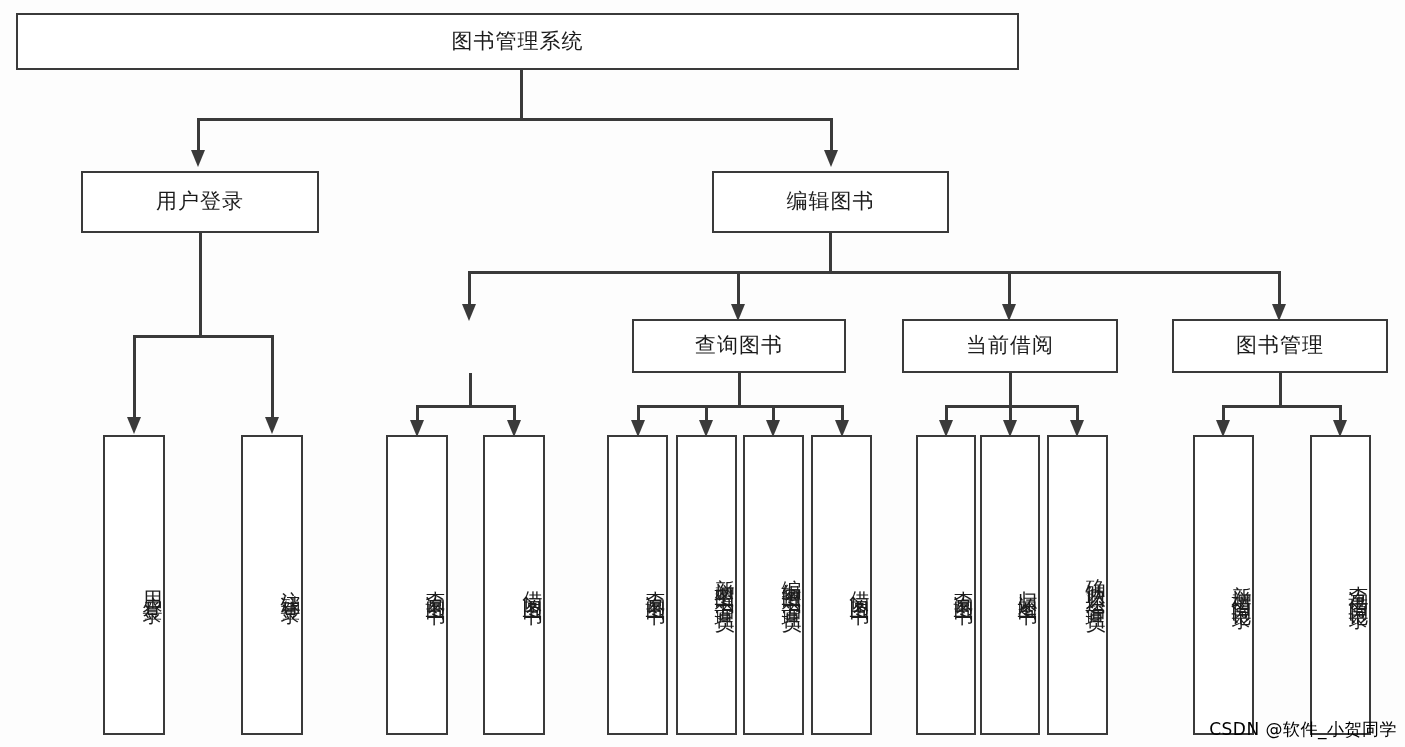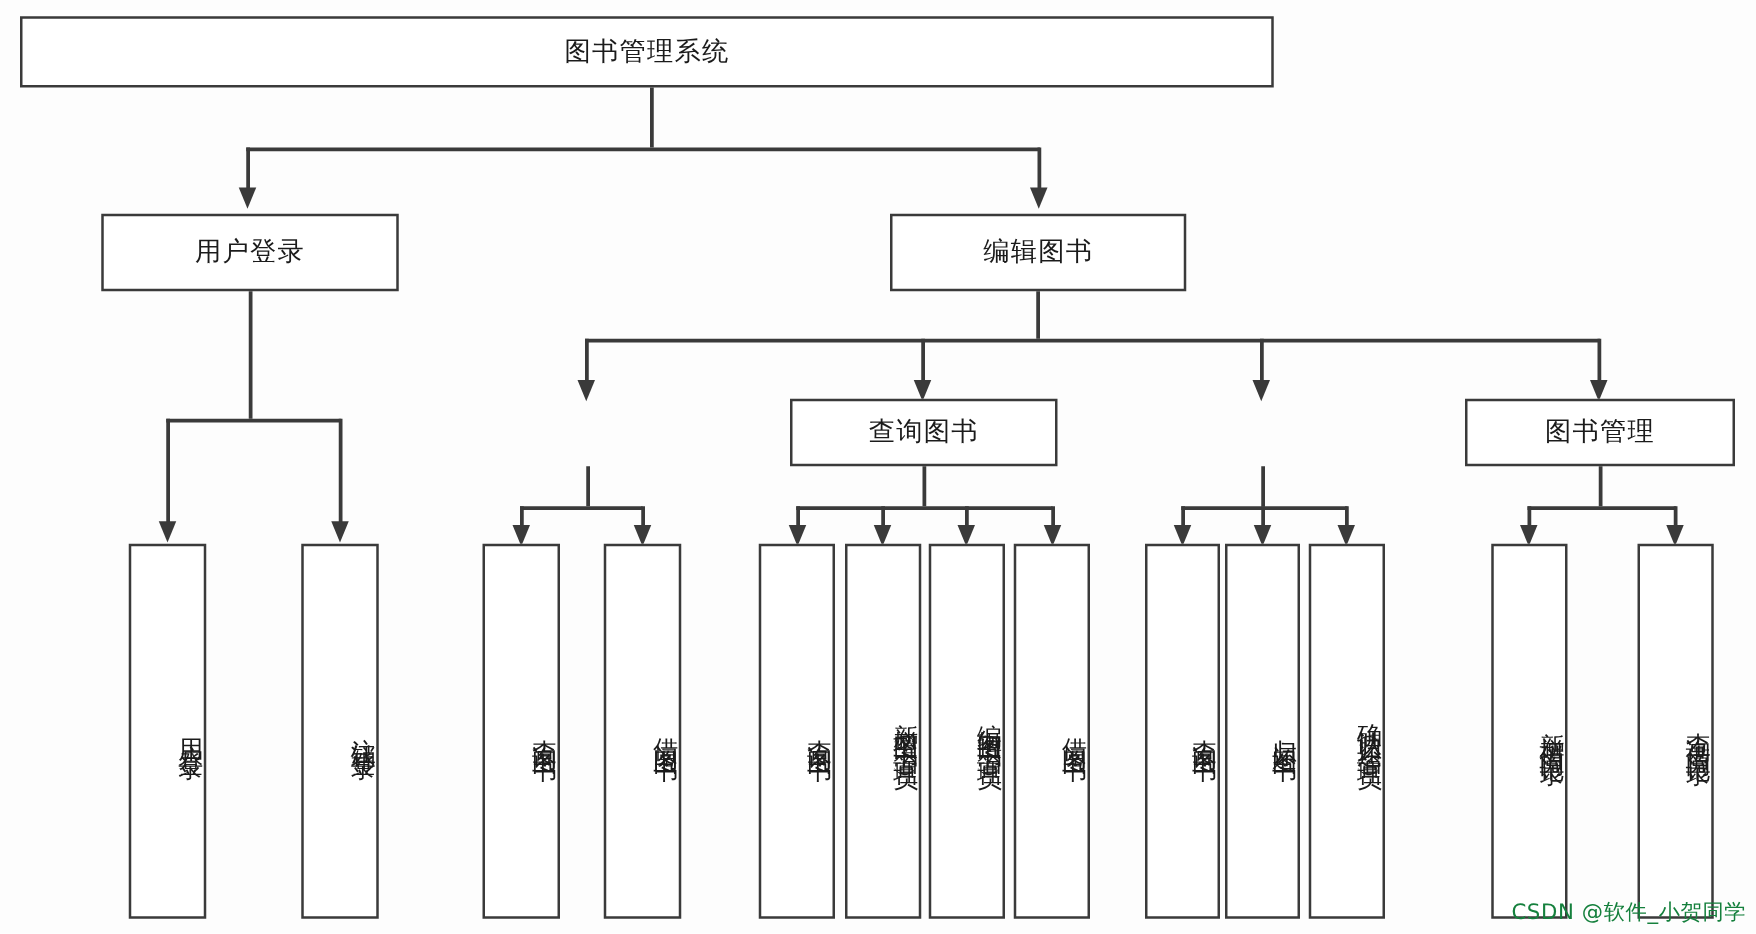--- a/index.html
+++ b/index.html
@@ -68,21 +68,21 @@
     border-right: 7px solid transparent;
     border-top: 17px solid #3a3a3a;
   }
 
   
   #watermark {
     position: absolute;
     right: 8px;
     bottom: 6px;
     font-size: 17px;
-    color: #15803d;
+    color: #000000;
     letter-spacing: 0.5px;
     white-space: nowrap;
     font-family: "DejaVu Sans", "Liberation Sans", sans-serif;
   }
 </style>
 </head>
 <body>
 
 <div id="canvas">
 
@@ -120,20 +120,23 @@
   <div class="vline" style="left:737px; top:271px; height:35px;"></div>
   <div class="arrow" style="left:731px; top:304px;"></div>
   <div class="vline" style="left:1008px; top:271px; height:35px;"></div>
   <div class="arrow" style="left:1002px; top:304px;"></div>
   <div class="vline" style="left:1278px; top:271px; height:35px;"></div>
   <div class="arrow" style="left:1272px; top:304px;"></div>
 
   <div class="node horiz" style="left:632px; top:319px; width:214px; height:54px;">
     <span>查询图书</span>
   </div>
+  <div class="node horiz" style="left:902px; top:319px; width:216px; height:54px;">
+    <span>当前借阅</span>
+  </div>
   <div class="node horiz" style="left:1172px; top:319px; width:216px; height:54px;">
     <span>图书管理</span>
   </div>
 
   <div class="vline" style="left:469px; top:373px; height:32px;"></div>
   <div class="hline" style="left:416px; top:405px; width:98px;"></div>
   <div class="vline" style="left:416px; top:405px; height:18px;"></div>
   <div class="arrow" style="left:410px; top:420px;"></div>
   <div class="vline" style="left:513px; top:405px; height:18px;"></div>
   <div class="arrow" style="left:507px; top:420px;"></div>

